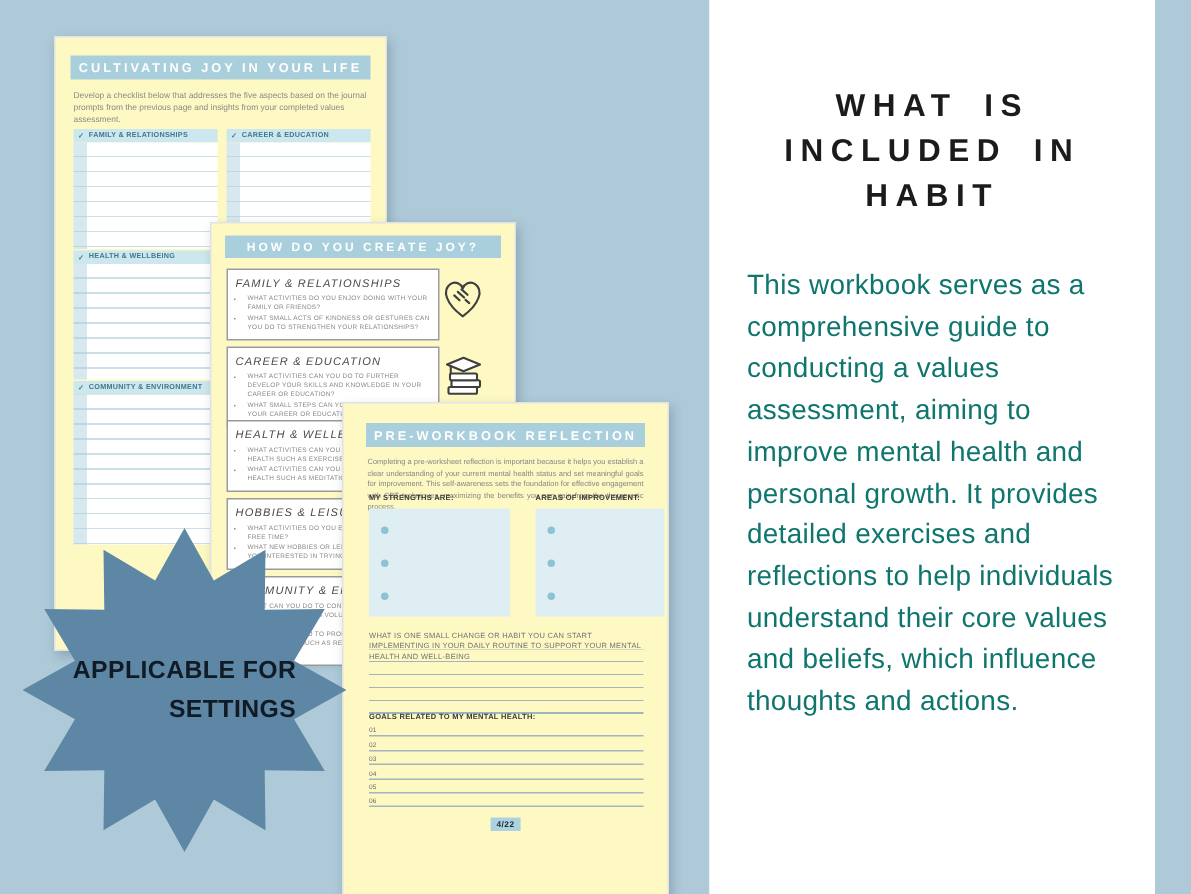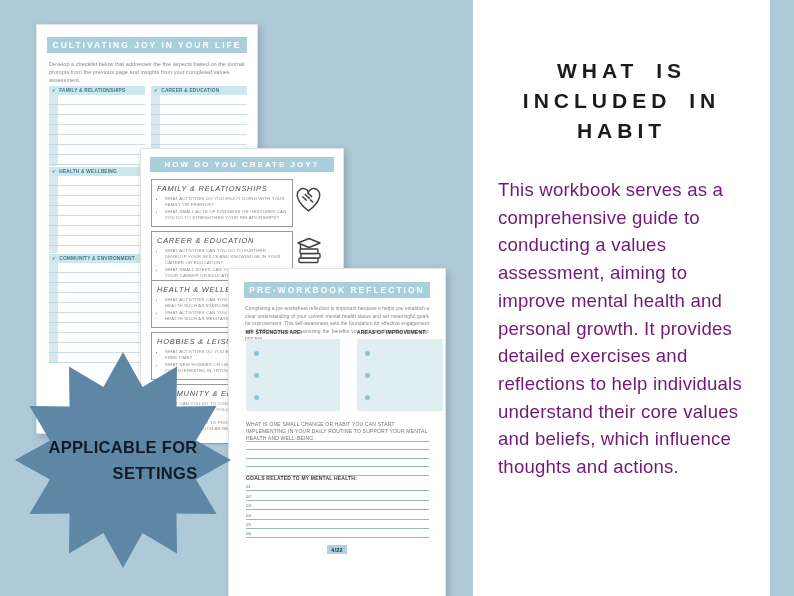--- a/index.html
+++ b/index.html
@@ -4,21 +4,21 @@
 <style>
   * { margin:0; padding:0; box-sizing:border-box; }
   html,body { width:794px; height:596px; overflow:hidden; }
   body { font-family:"Liberation Sans", sans-serif; }
   .canvas { position:relative; width:794px; height:596px; background:#ffffff; }
 
   .left-panel { position:absolute; left:0; top:0; width:473px; height:596px; background:#aec9d7; }
   .right-panel { position:absolute; left:473px; top:0; width:297px; height:596px; background:#ffffff; }
   .right-stripe { position:absolute; left:770px; top:0; width:24px; height:596px; background:#aec9d7; }
 
-  .page { position:absolute; background:#ffffff; border:1px solid #dfe3e5;
+  .page { position:absolute; background:#fef9c3; border:1px solid #dfe3e5;
           box-shadow:2px 3px 7px rgba(50,70,85,0.28); }
   .page1 { left:36px; top:24px; width:222px; height:410px; }
   .page2 { left:140px; top:148px; width:204px; height:290px; }
   .page3 { left:228px; top:268px; width:218px; height:348px; }
 
   .band { background:#a9cfdc; color:#ffffff; font-weight:bold; text-align:center;
           text-transform:uppercase; letter-spacing:2px; white-space:nowrap; overflow:hidden; }
   .page1 .band { margin:12px 10px 0; height:16px; line-height:16px; font-size:8.5px; }
   .page2 .band { margin:8px 9px 0;  height:15px; line-height:15px; font-size:8px; }
   .page3 .band { margin:13px 15px 0; height:16px; line-height:16px; font-size:8.5px; }
@@ -86,21 +86,21 @@
                  59.06% 83.81%, 50% 100%, 40.94% 83.81%, 25% 93.3%, 25.25% 74.75%, 6.7% 75%,
                  16.19% 59.06%, 0% 50%, 16.19% 40.94%, 6.7% 25%, 25.25% 25.25%, 25% 6.7%,
                  40.94% 16.19%);
                display:flex; align-items:center; justify-content:center; }
   .star-text { text-align:right; font-weight:bold; font-size:16.5px; line-height:26px;
                color:#111b26; letter-spacing:0.3px; }
 
   .rp-title { margin-top:56px; text-align:center; font-size:21px; font-weight:bold;
               letter-spacing:5px; word-spacing:7px; line-height:30px; color:#1b1b1b; }
   .rp-para { margin:30px 0 0 25px; width:253px; font-size:18.6px; line-height:27.7px;
-             color:#701a75; letter-spacing:0.2px; }
+             color:#0f766e; letter-spacing:0.2px; }
 
   svg .st { fill:none; stroke:#3f3f3f; stroke-width:1.4; stroke-linecap:round; stroke-linejoin:round; }
   svg .stf { fill:#ffffff; stroke:#3f3f3f; stroke-width:1.4; stroke-linejoin:round; }
 </style>
 </head>
 <body>
 
 <div class="canvas">
 
   <div class="left-panel">

